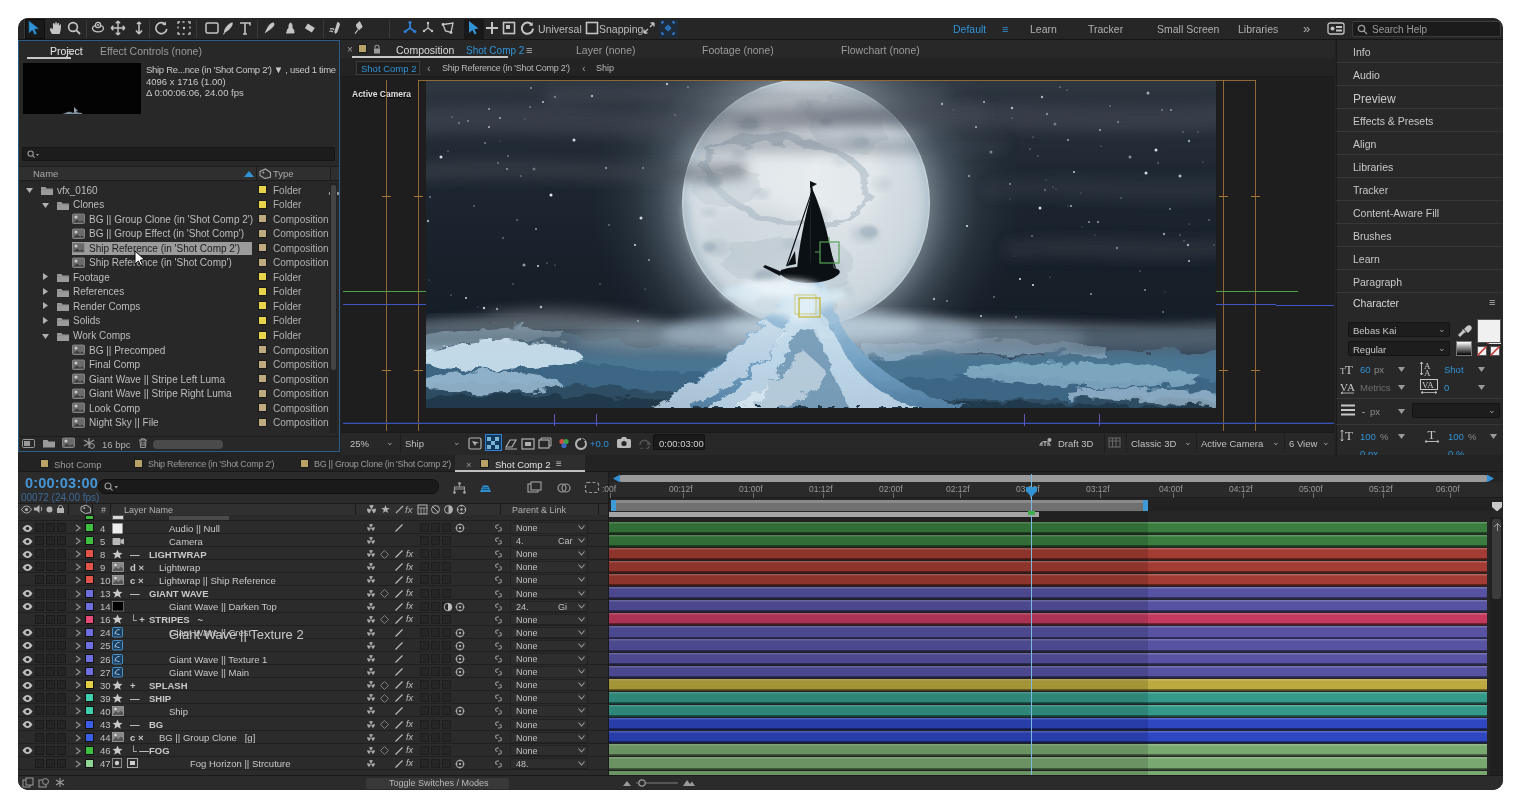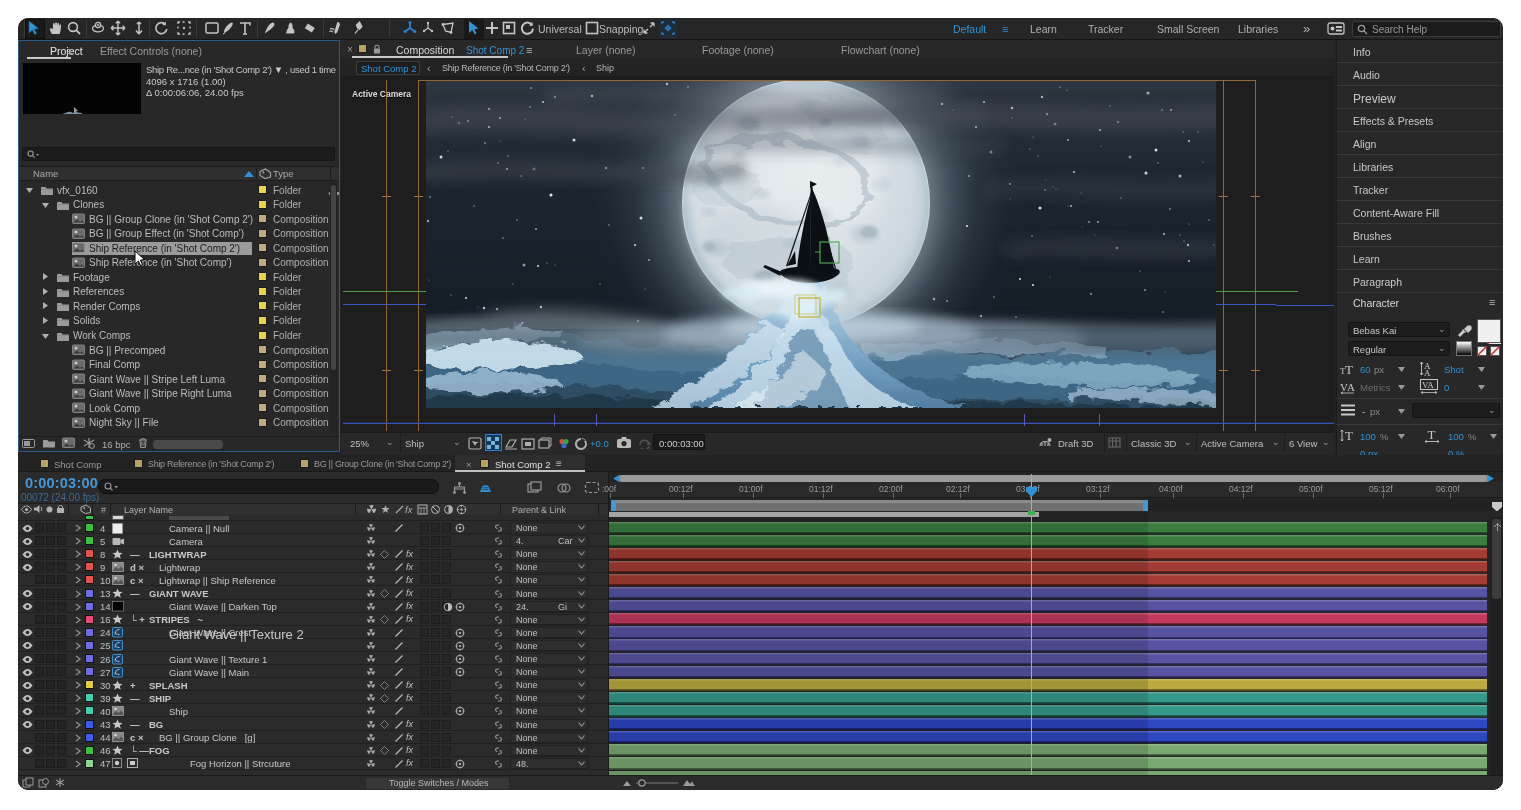--- a/index.html
+++ b/index.html
@@ -1082,21 +1082,21 @@
     <div class="abs" style="left:28px;top:505.0px;width:9px;height:9px;background:#242424;border:1px solid #1b1b1b"></div>
     <div class="abs" style="left:39px;top:505.0px;width:9px;height:9px;background:#242424;border:1px solid #1b1b1b"></div>
     <svg class="abs" style="left:56px;top:506.0px;" width="8" height="8" viewBox="0 0 8 8">
       <path d="M2 1 L6 4 L2 7" fill="none" stroke="#909090" stroke-width="1.3"></path>
     </svg>
     <div class="abs" style="left:67px;top:505.0px;width:9px;height:9px;background:#3fbf3f;border:1px solid #111"></div>
     <div class="t" style="left:82px;top:504.5px;font-size:9.5px;color:#c0c0c0;">4</div>
     <svg class="abs" style="left:94px;top:504.5px;" width="13" height="11" viewBox="0 0 13 11">
       <rect x="0.5" y="0.5" width="10" height="10" fill="#eee" stroke="#999" stroke-width="0.7"></rect>
     </svg>
-    <div class="t" style="left:151px;top:504.5px;font-size:9.5px;color:#c8c8c8;">Camera || Null</div>
+    <div class="t" style="left:151px;top:504.5px;font-size:9.5px;color:#c8c8c8;">Audio || Null</div>
     <svg class="abs" style="left:348px;top:505.0px;" width="11" height="10" viewBox="0 0 11 10">
       <g fill="#a8a8a8">
         <path d="M5 5 L3 1.6 A4 4 0 0 1 7 1.6 Z"></path>
         <path d="M5 5 L1.2 4.1 A4 4 0 0 0 3.1 8.3 Z"></path>
         <path d="M5 5 L8.8 4.1 A4 4 0 0 1 6.9 8.3 Z"></path>
       </g>
     </svg>
     <svg class="abs" style="left:376px;top:505.0px;" width="10" height="10" viewBox="0 0 10 10">
       <path d="M1.5 8.5 L8.5 1.5" stroke="#c0c0c0" stroke-width="1.1"></path>
     </svg>

